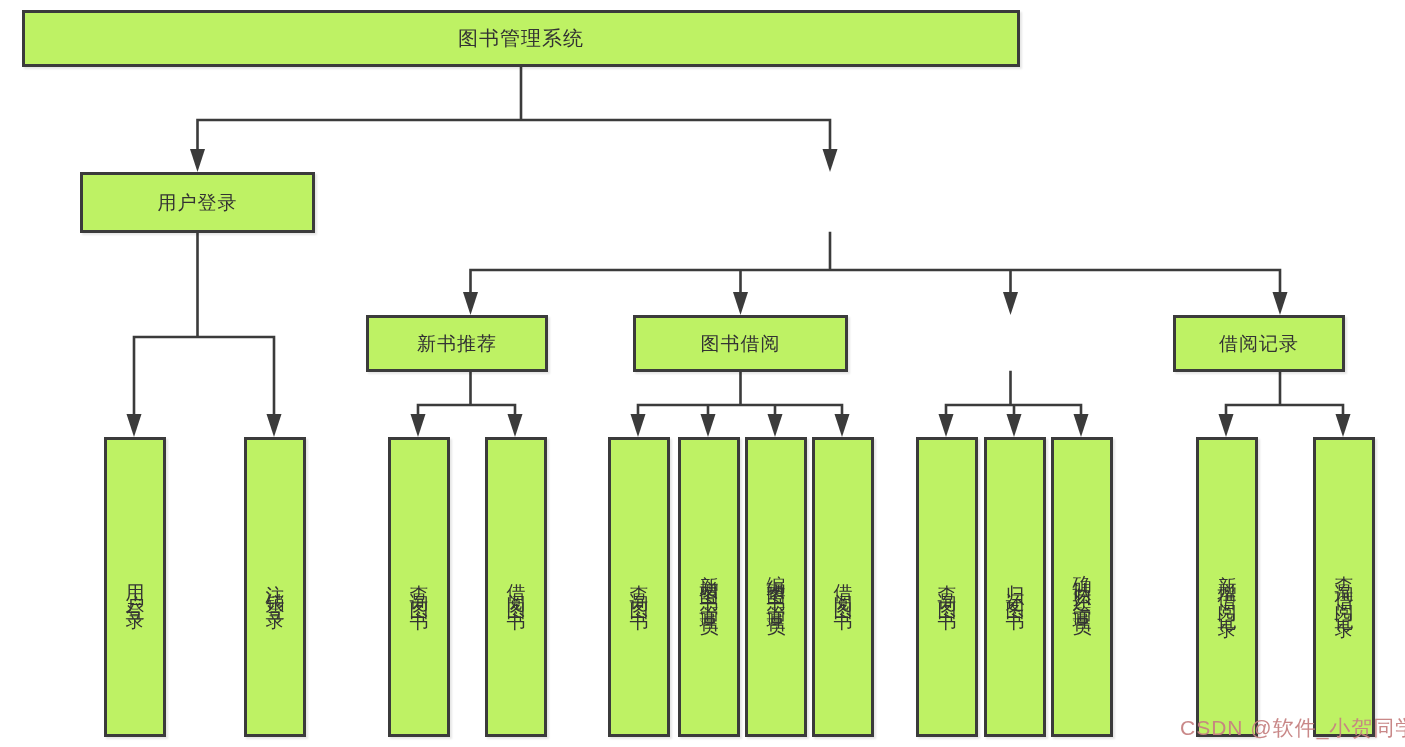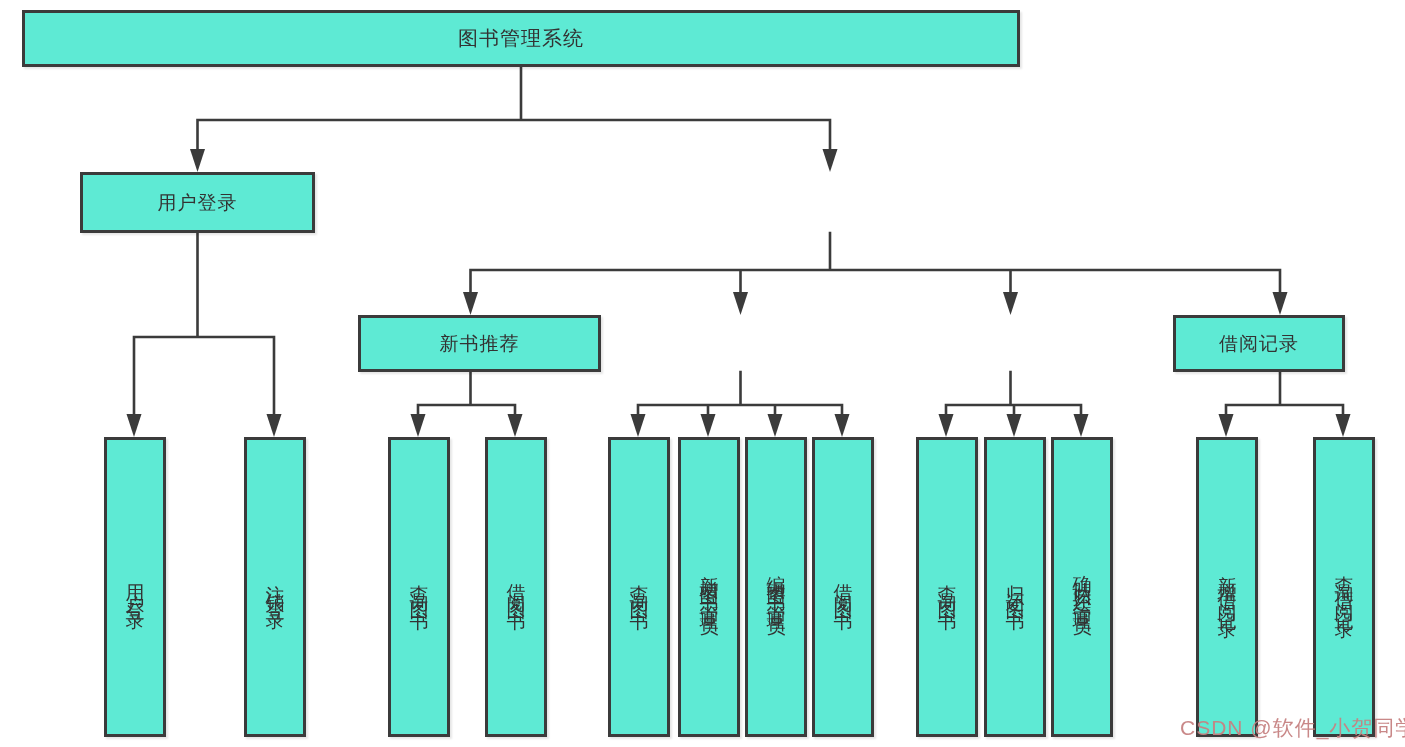--- a/index.html
+++ b/index.html
@@ -11,21 +11,21 @@
     overflow:hidden;
   }
   #connector-layer{
     position:absolute;left:0;top:0;width:1405px;height:747px;
     pointer-events:none;
   }
   .node{
     position:absolute;
     box-sizing:border-box;
     border:3px solid #3b3b3b;
-    background:#5eead4;
+    background:#bef264;
     display:flex;align-items:center;justify-content:center;
     color:#333333;
     box-shadow:2px 2px 2px rgba(0,0,0,0.10);
   }
   .hnode{
     font-size:19px;
     letter-spacing:1px;
     text-align:center;
   }
   .root-node{font-size:20px;}
@@ -105,22 +105,25 @@
     <span>用户登录</span>
   </div>
 
   <div class="node vnode" style="left:104px;">
     <span>用户登录</span>
   </div>
   <div class="node vnode" style="left:244px;">
     <span>注销登录</span>
   </div>
 
-  <div class="node hnode" style="left:358px;top:315px;width:243px;height:57px;">
+  <div class="node hnode" style="left:366px;top:315px;width:182px;height:57px;">
     <span>新书推荐</span>
+  </div>
+  <div class="node hnode" style="left:633px;top:315px;width:215px;height:57px;">
+    <span>图书借阅</span>
   </div>
   <div class="node hnode" style="left:1173px;top:315px;width:172px;height:57px;">
     <span>借阅记录</span>
   </div>
 
   <div class="node vnode" style="left:388px;">
     <span>查询图书</span>
   </div>
   <div class="node vnode" style="left:485px;">
     <span>借阅图书</span>

